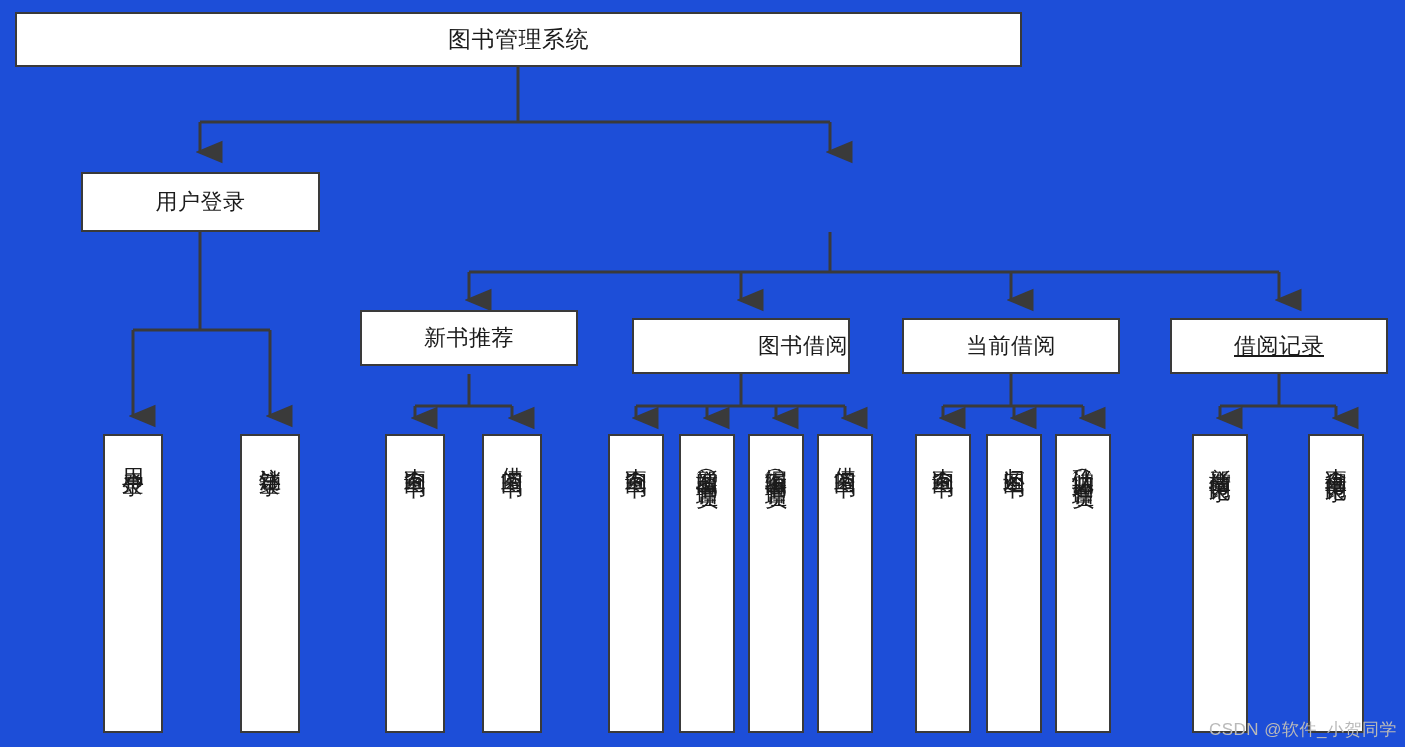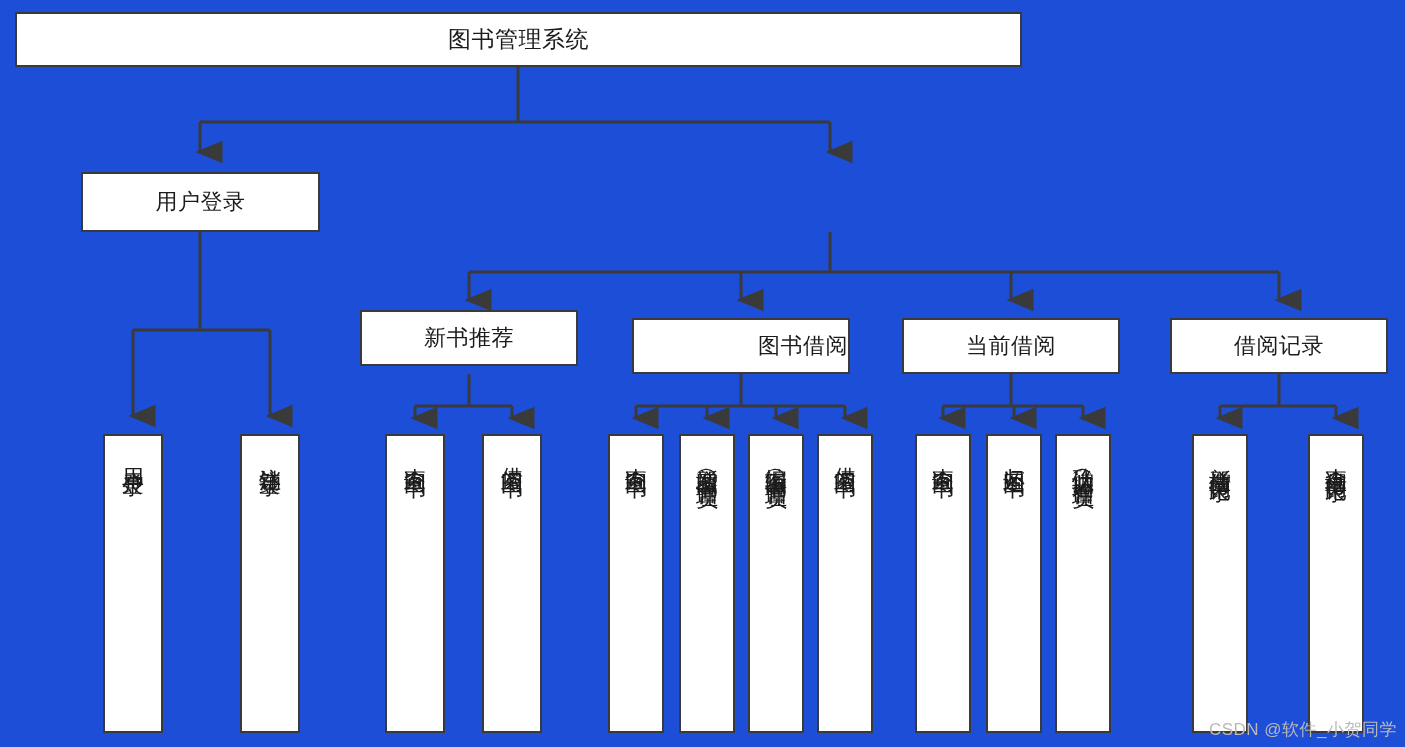--- a/index.html
+++ b/index.html
@@ -135,21 +135,21 @@
 
   <div class="node-box level-3" style="left: 360px; top: 310px; width: 218px; height: 56px; border-color: rgb(58, 58, 58); align-items: center;">
     <span class="node-label" style="color: rgb(27, 27, 27);">新书推荐</span>
   </div>
   <div class="node-box level-3" style="left: 632px; top: 318px; width: 218px; height: 56px; border-color: rgb(58, 58, 58); justify-content: flex-end;">
     <span class="node-label" style="color: rgb(27, 27, 27);">图书借阅</span>
   </div>
   <div class="node-box level-3" style="left: 902px; top: 318px; width: 218px; height: 56px; border-color: rgb(58, 58, 58);">
     <span class="node-label" style="color: rgb(27, 27, 27);">当前借阅</span>
   </div>
-  <div class="node-box level-3" style="left: 1170px; top: 318px; width: 218px; height: 56px; border-color: rgb(58, 58, 58);">
+  <div class="node-box level-3" style="left: 1170px; top: 318px; width: 218px; height: 56px; border-color: rgb(58, 58, 58); text-decoration: underline;">
     <span class="node-label" style="color: rgb(27, 27, 27);">借阅记录</span>
   </div>
 
   <div class="node-box vertical level-4" style="left: 103px; top: 434px; width: 60px; height: 299px; border-color: rgb(58, 58, 58);">
     <span class="node-label" style="color: rgb(27, 27, 27);">用户登录</span>
   </div>
   <div class="node-box vertical level-4" style="left: 240px; top: 434px; width: 60px; height: 299px; border-color: rgb(58, 58, 58);">
     <span class="node-label" style="color: rgb(27, 27, 27);">注销登录</span>
   </div>
   <div class="node-box vertical level-4" style="left: 385px; top: 434px; width: 60px; height: 299px; border-color: rgb(58, 58, 58);">

